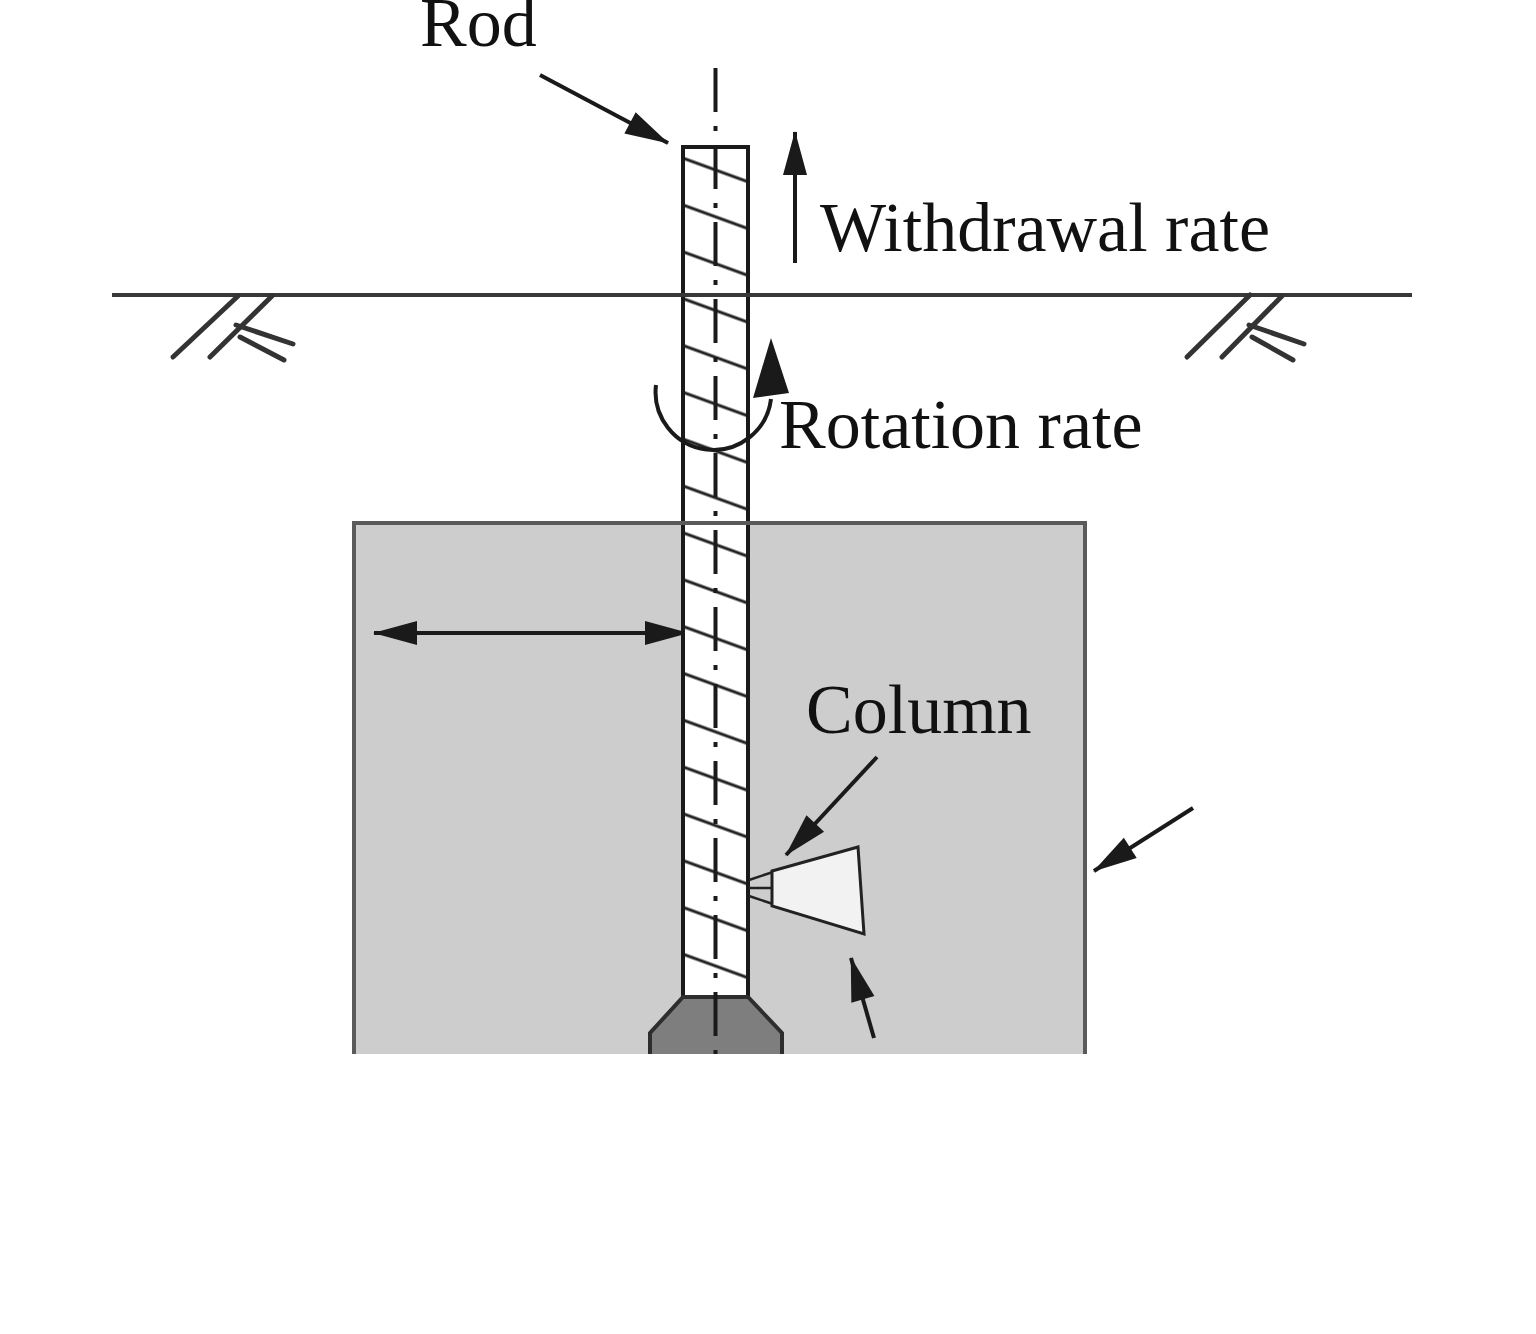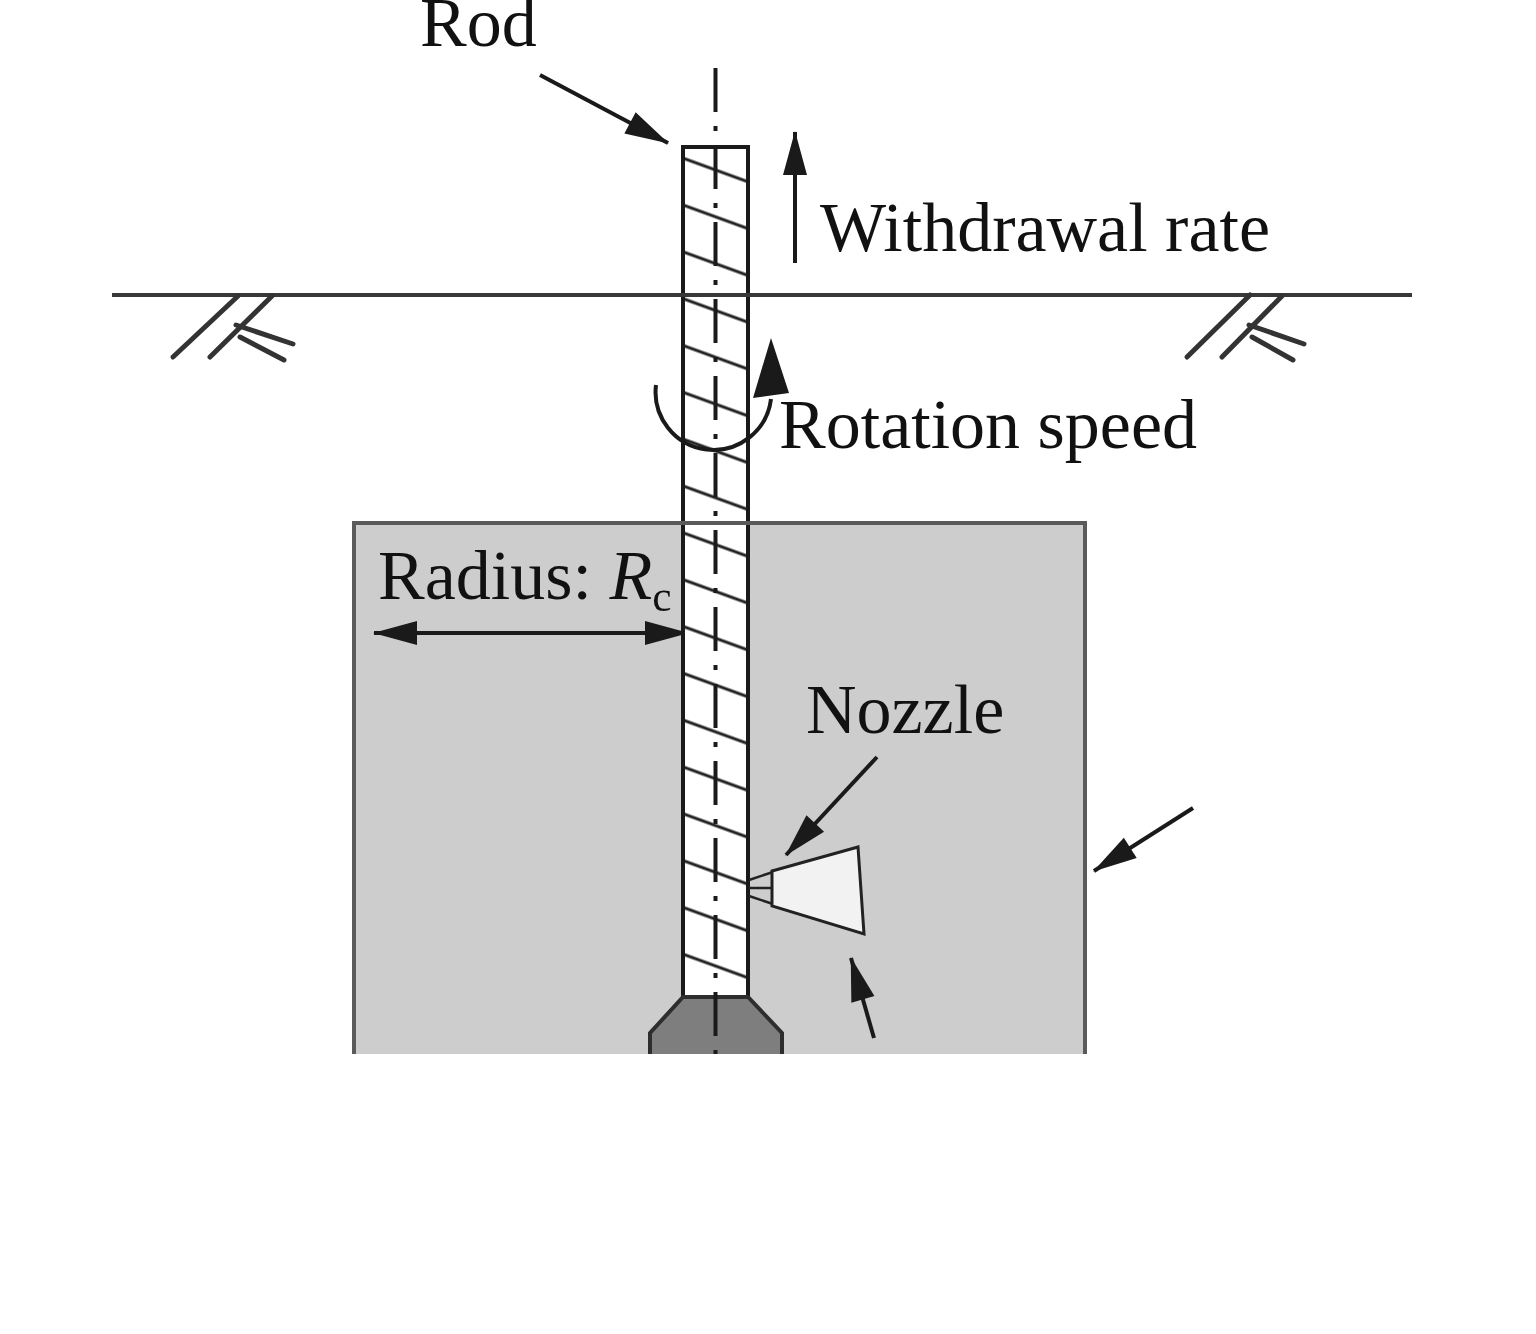--- a/index.html
+++ b/index.html
@@ -97,23 +97,20 @@
     <line x1="795" y1="263" x2="795" y2="132" stroke="#1a1a1a" stroke-width="4" marker-end="url(#arr)"></line>
     <line x1="877" y1="757" x2="786" y2="855" stroke="#1a1a1a" stroke-width="4" marker-end="url(#arr)"></line>
     <line x1="1193" y1="808" x2="1094" y2="871" stroke="#1a1a1a" stroke-width="4" marker-end="url(#arr)"></line>
     <line x1="874" y1="1038" x2="851" y2="958" stroke="#1a1a1a" stroke-width="4" marker-end="url(#arr)"></line>
   </svg>
 
   <div class="label" style="left:420px; top:-12px;">Rod</div>
 
   <div class="label" style="left:820px; top:148px;margin-top:45px;">Withdrawal rate</div>
 
-  <div class="label" style="left:779px; top:390px;">Rotation speed</div>
+  <div class="label" style="left:779px; top:390px;">Rotation rate</div>
 
-  <div class="label" style="left:378px; top:541px;">
-    <span>Radius: </span><span class="sym">R</span><span class="sub">c</span>
-  </div>
 
-  <div class="label" style="left:806px; top:675px;">Nozzle</div>
+  <div class="label" style="left:806px; top:675px;">Column</div>
 
 
 
 </div>
 
 </body></html>

